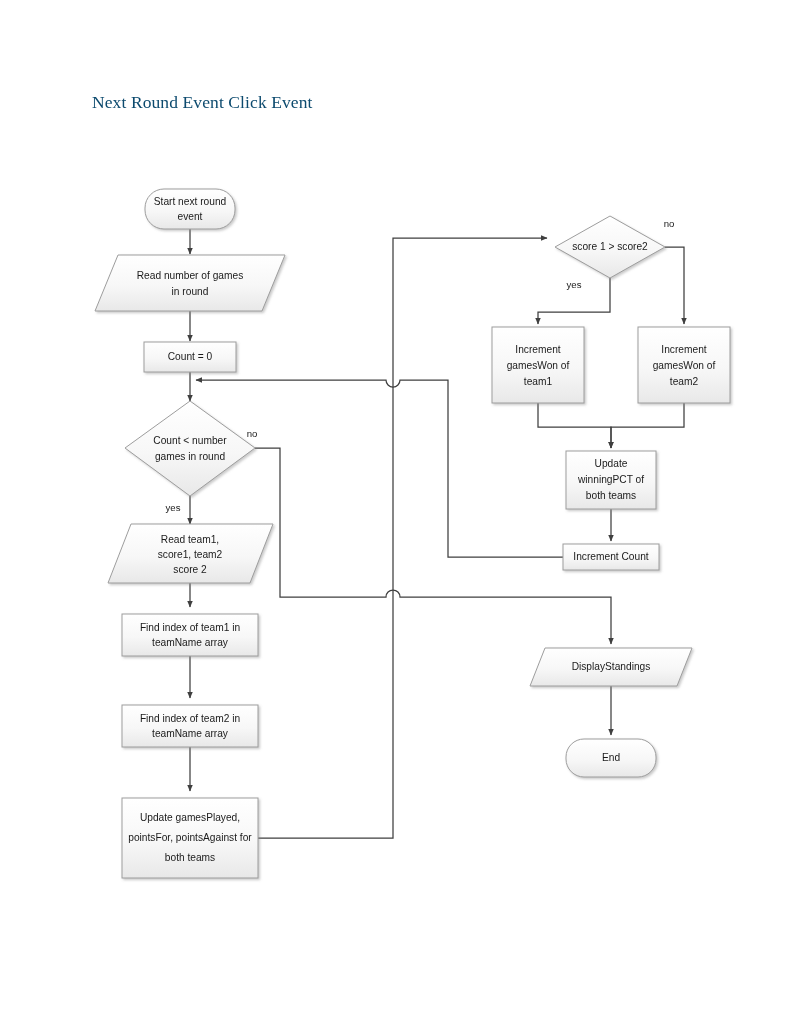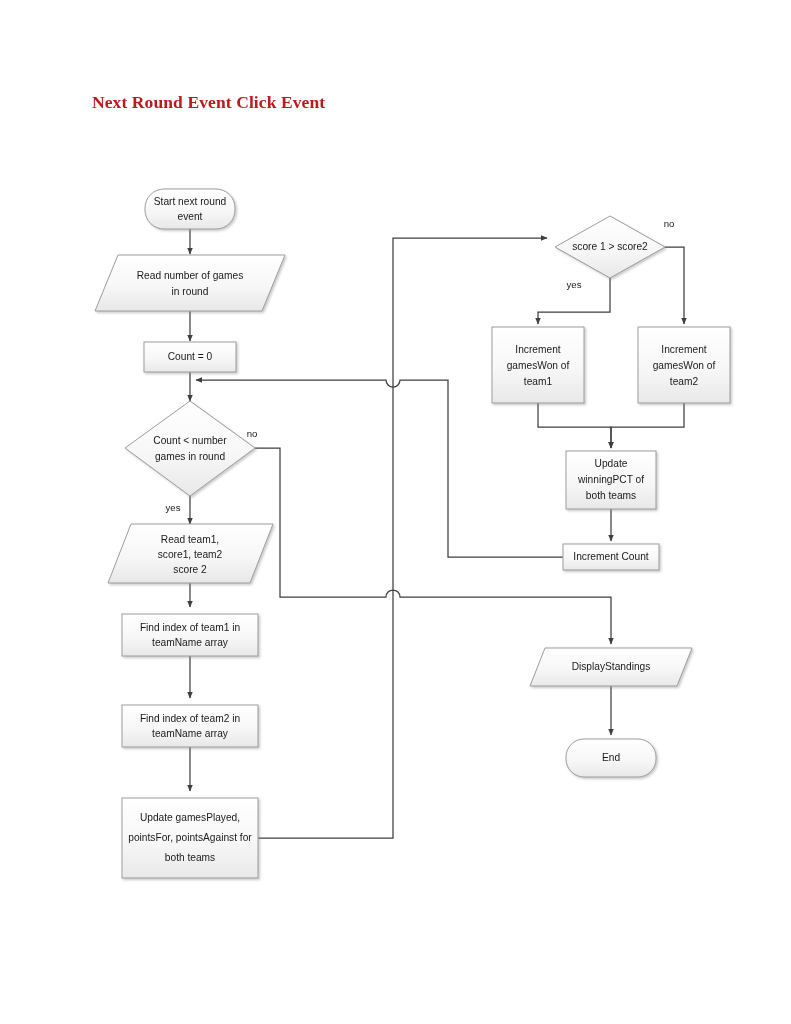--- a/index.html
+++ b/index.html
@@ -18,24 +18,24 @@
     position: relative;
     width: 791px;
     height: 1024px;
     background: #ffffff;
   }
   #doc-title {
     position: absolute;
     left: 92px;
     top: 92px;
     font-family: "Liberation Serif", serif;
-    font-weight: bold;
+    font-weight: normal;
     font-size: 17.5px;
     letter-spacing: 0.1px;
-    color: #b91c1c;
+    color: #0c4a6e;
     white-space: nowrap;
   }
   #flow-svg {
     position: absolute;
     left: 0;
     top: 0;
     width: 791px;
     height: 1024px;
   }
   .node-text {

